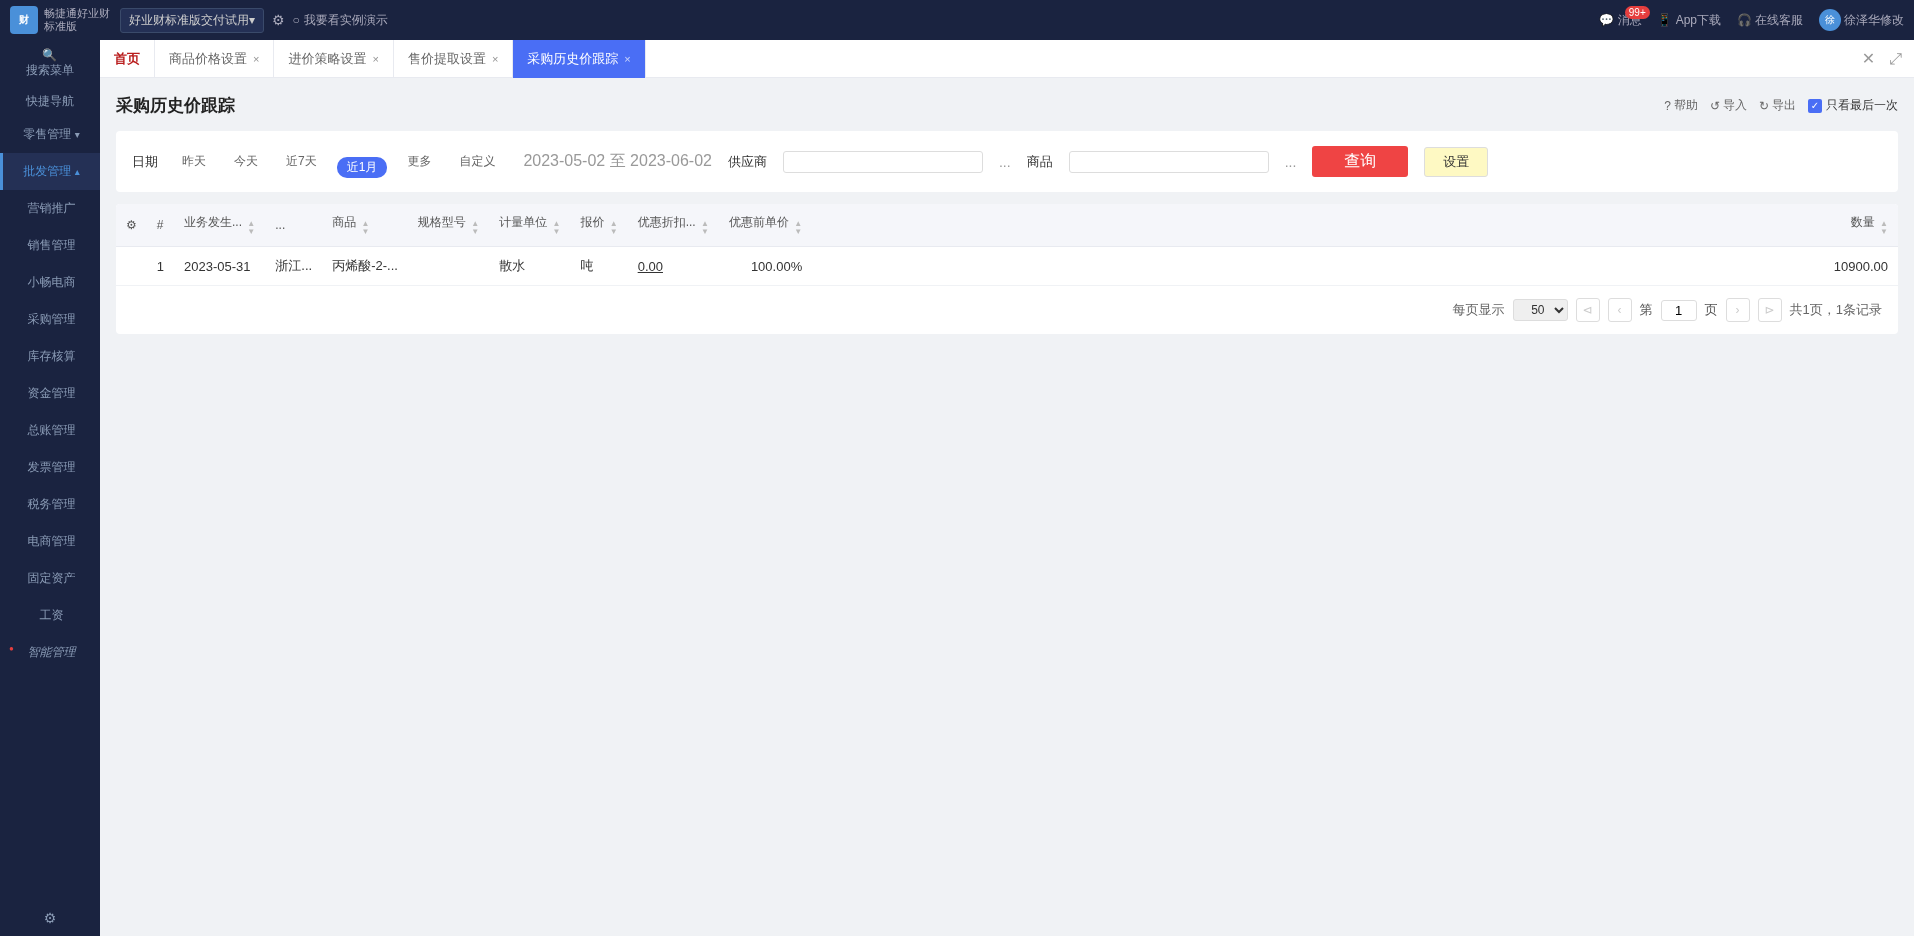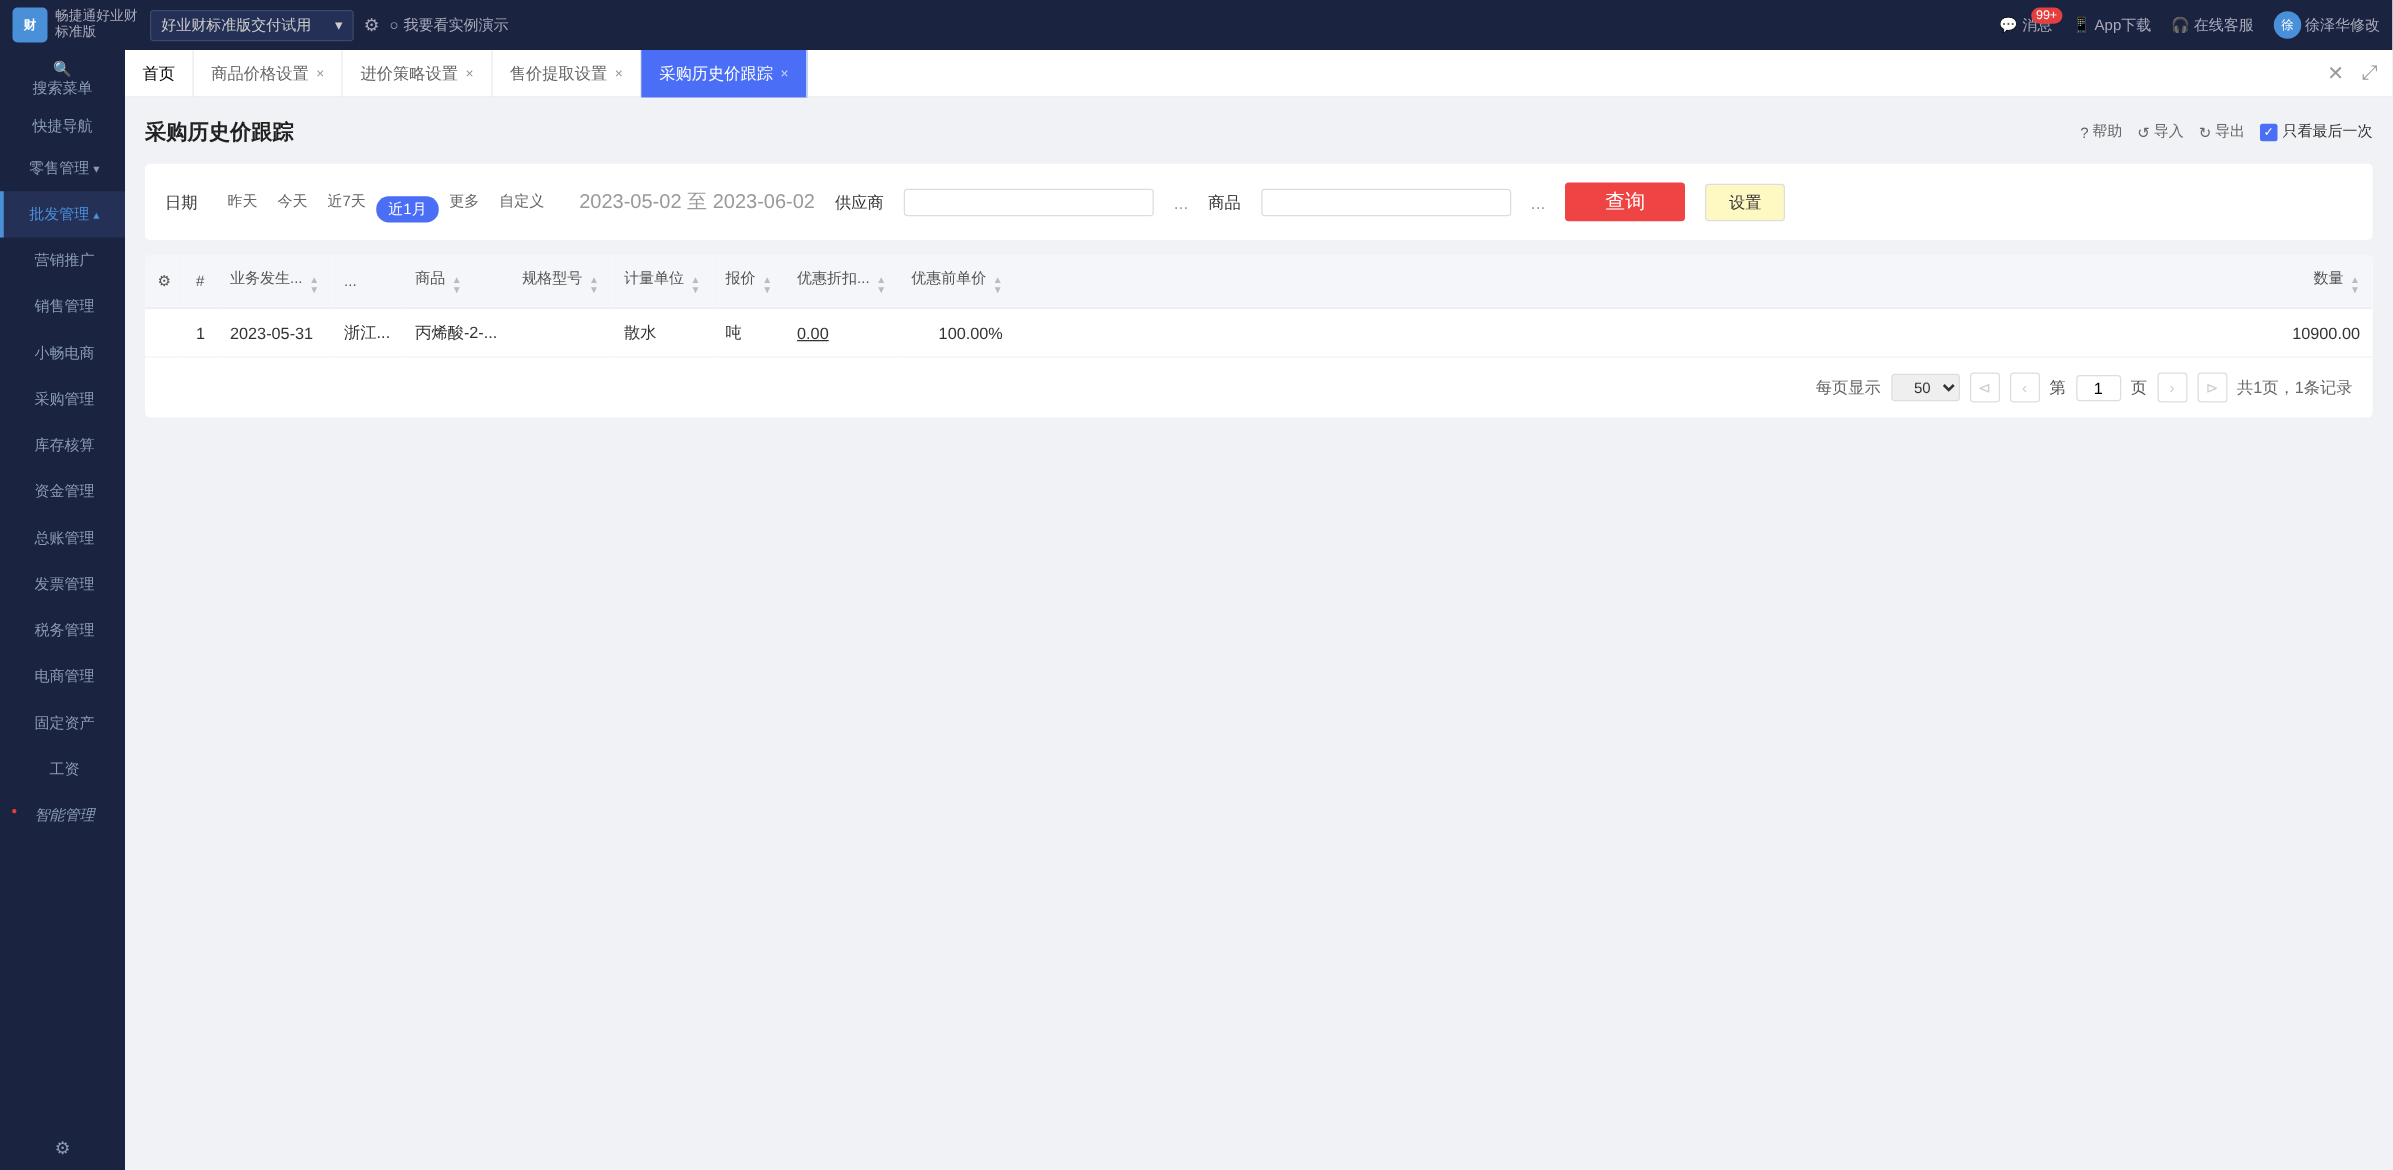--- a/index.html
+++ b/index.html
@@ -4,21 +4,21 @@
   <style>
     * { box-sizing: border-box; margin: 0; padding: 0; }
     body { font-family: "Microsoft YaHei", "PingFang SC", Arial, sans-serif; font-size: 13px; background: #f0f2f5; color: #333; height: 936px; overflow: hidden; display: flex; flex-direction: column; }
 
     
     .top-bar { height: 40px; background: #1a2340; display: flex; align-items: center; padding: 0 10px; color: #ccc; flex-shrink: 0; }
     .top-bar-logo { display: flex; align-items: center; gap: 6px; width: 100px; }
     .logo-icon { width: 28px; height: 28px; background: #4a90d9; border-radius: 4px; display: flex; align-items: center; justify-content: center; color: white; font-size: 10px; font-weight: bold; }
     .logo-text { font-size: 11px; color: #aab; line-height: 1.2; }
     .top-bar-center { flex: 1; display: flex; align-items: center; gap: 8px; padding-left: 10px; }
-    .edition-select { background: #243055; border: 1px solid #3a4a6a; color: #ccc; padding: 3px 8px; border-radius: 3px; font-size: 12px; display: flex; align-items: center; gap: 19px; cursor: pointer; }
+    .edition-select { background: #243055; border: 1px solid #3a4a6a; color: #ccc; padding: 3px 8px; border-radius: 3px; font-size: 12px; display: flex; align-items: center; gap: 0; cursor: pointer; }
     .settings-icon-btn { color: #aab; cursor: pointer; font-size: 14px; }
     .demo-btn { display: flex; align-items: center; gap: 4px; color: #aab; font-size: 12px; cursor: pointer; }
     .top-bar-right { display: flex; align-items: center; gap: 16px; color: #aab; font-size: 12px; }
     .notif-btn { position: relative; cursor: pointer; display: flex; align-items: center; gap: 3px; }
     .badge { background: #e53e3e; color: white; font-size: 10px; border-radius: 8px; padding: 1px 4px; position: absolute; top: -6px; right: -8px; }
     .top-right-item { display: flex; align-items: center; gap: 3px; cursor: pointer; color: #aab; }
     .avatar { width: 22px; height: 22px; border-radius: 50%; background: #4a90d9; display: flex; align-items: center; justify-content: center; color: white; font-size: 10px; }
 
     
     .main-layout { display: flex; flex: 1; overflow: hidden; }
@@ -33,21 +33,21 @@
     .sidebar-nav { padding: 6px 4px; text-align: center; color: #8a9bb5; font-size: 12px; cursor: pointer; }
     .sidebar-settings { padding: 10px 4px; text-align: center; color: #8a9bb5; font-size: 14px; cursor: pointer; margin-top: auto; }
     .sidebar-expand { display: inline-block; font-size: 10px; }
 
     
     .right-content { flex: 1; display: flex; flex-direction: column; overflow: hidden; background: #f0f2f5; }
 
     
     .tab-bar { height: 38px; background: #fff; display: flex; align-items: center; border-bottom: 1px solid #e8eaf0; flex-shrink: 0; padding-left: 0; }
     .tab-item { height: 38px; padding: 0 14px; display: flex; align-items: center; gap: 6px; font-size: 13px; color: #666; cursor: pointer; border-right: 1px solid #e8eaf0; white-space: nowrap; }
-    .tab-item.home { color: #000000; font-weight: 400; border-right: 1px solid #e8eaf0; }
+    .tab-item.home { color: #b91c1c; font-weight: 700; border-right: 1px solid #e8eaf0; }
     .tab-item.active { background: #4a6ef5; color: #fff; }
     .tab-item .tab-close { font-size: 11px; color: inherit; opacity: 0.7; cursor: pointer; }
     .tab-bar-right { margin-left: auto; display: flex; align-items: center; padding-right: 8px; gap: 6px; }
     .tab-ctrl-btn { font-size: 16px; color: #999; cursor: pointer; padding: 2px 4px; }
 
     
     .page-content { flex: 1; overflow-y: auto; padding: 16px; }
 
     
     .page-header { display: flex; align-items: center; justify-content: space-between; margin-bottom: 14px; }
@@ -56,21 +56,21 @@
     .help-btn { color: #666; font-size: 12px; cursor: pointer; display: flex; align-items: center; gap: 3px; }
     .import-btn { color: #666; font-size: 12px; cursor: pointer; display: flex; align-items: center; gap: 3px; }
     .export-btn { color: #666; font-size: 12px; cursor: pointer; display: flex; align-items: center; gap: 3px; }
     .only-last-checkbox { display: flex; align-items: center; gap: 4px; font-size: 12px; color: #333; cursor: pointer; }
     .checkbox-blue { width: 14px; height: 14px; background: #4a6ef5; border-radius: 2px; display: flex; align-items: center; justify-content: center; color: white; font-size: 10px; }
 
     
     .filter-area { background: #fff; border-radius: 4px; padding: 14px 16px; margin-bottom: 12px; }
     .filter-row { display: flex; align-items: center; gap: 16px; flex-wrap: wrap; }
     .filter-label { font-size: 13px; color: #333; white-space: nowrap; }
-    .date-btns { display: flex; align-items: center; gap: 0; }
+    .date-btns { display: flex; align-items: center; gap: 12px; }
     .date-btn { padding: 2px 8px; border-radius: 3px; font-size: 12px; color: #666; cursor: pointer; border: none; background: transparent; }
     .date-btn.active { background: #4a6ef5; color: white; border-radius: 10px; padding: 2px 10px; margin-top: 12px; }
     .date-range { font-size: 16px; color: #999; margin-left: 4px; }
     .supplier-input { border: 1px solid #ddd; border-radius: 3px; padding: 3px 8px; font-size: 12px; width: 200px; color: #333; }
     .filter-dots { color: #999; font-size: 14px; cursor: pointer; }
     .goods-input { border: 1px solid #ddd; border-radius: 3px; padding: 3px 8px; font-size: 12px; width: 200px; color: #333; }
     .query-btn { background: #ef4444; color: white; border: none; border-radius: 3px; padding: 5px 32px; font-size: 16px; cursor: pointer; }
     .settings-btn2 { border: 1px solid #ddd; background: #fef9c3; color: #333; border-radius: 3px; padding: 5px 18px; font-size: 13px; cursor: pointer; }
 
     

